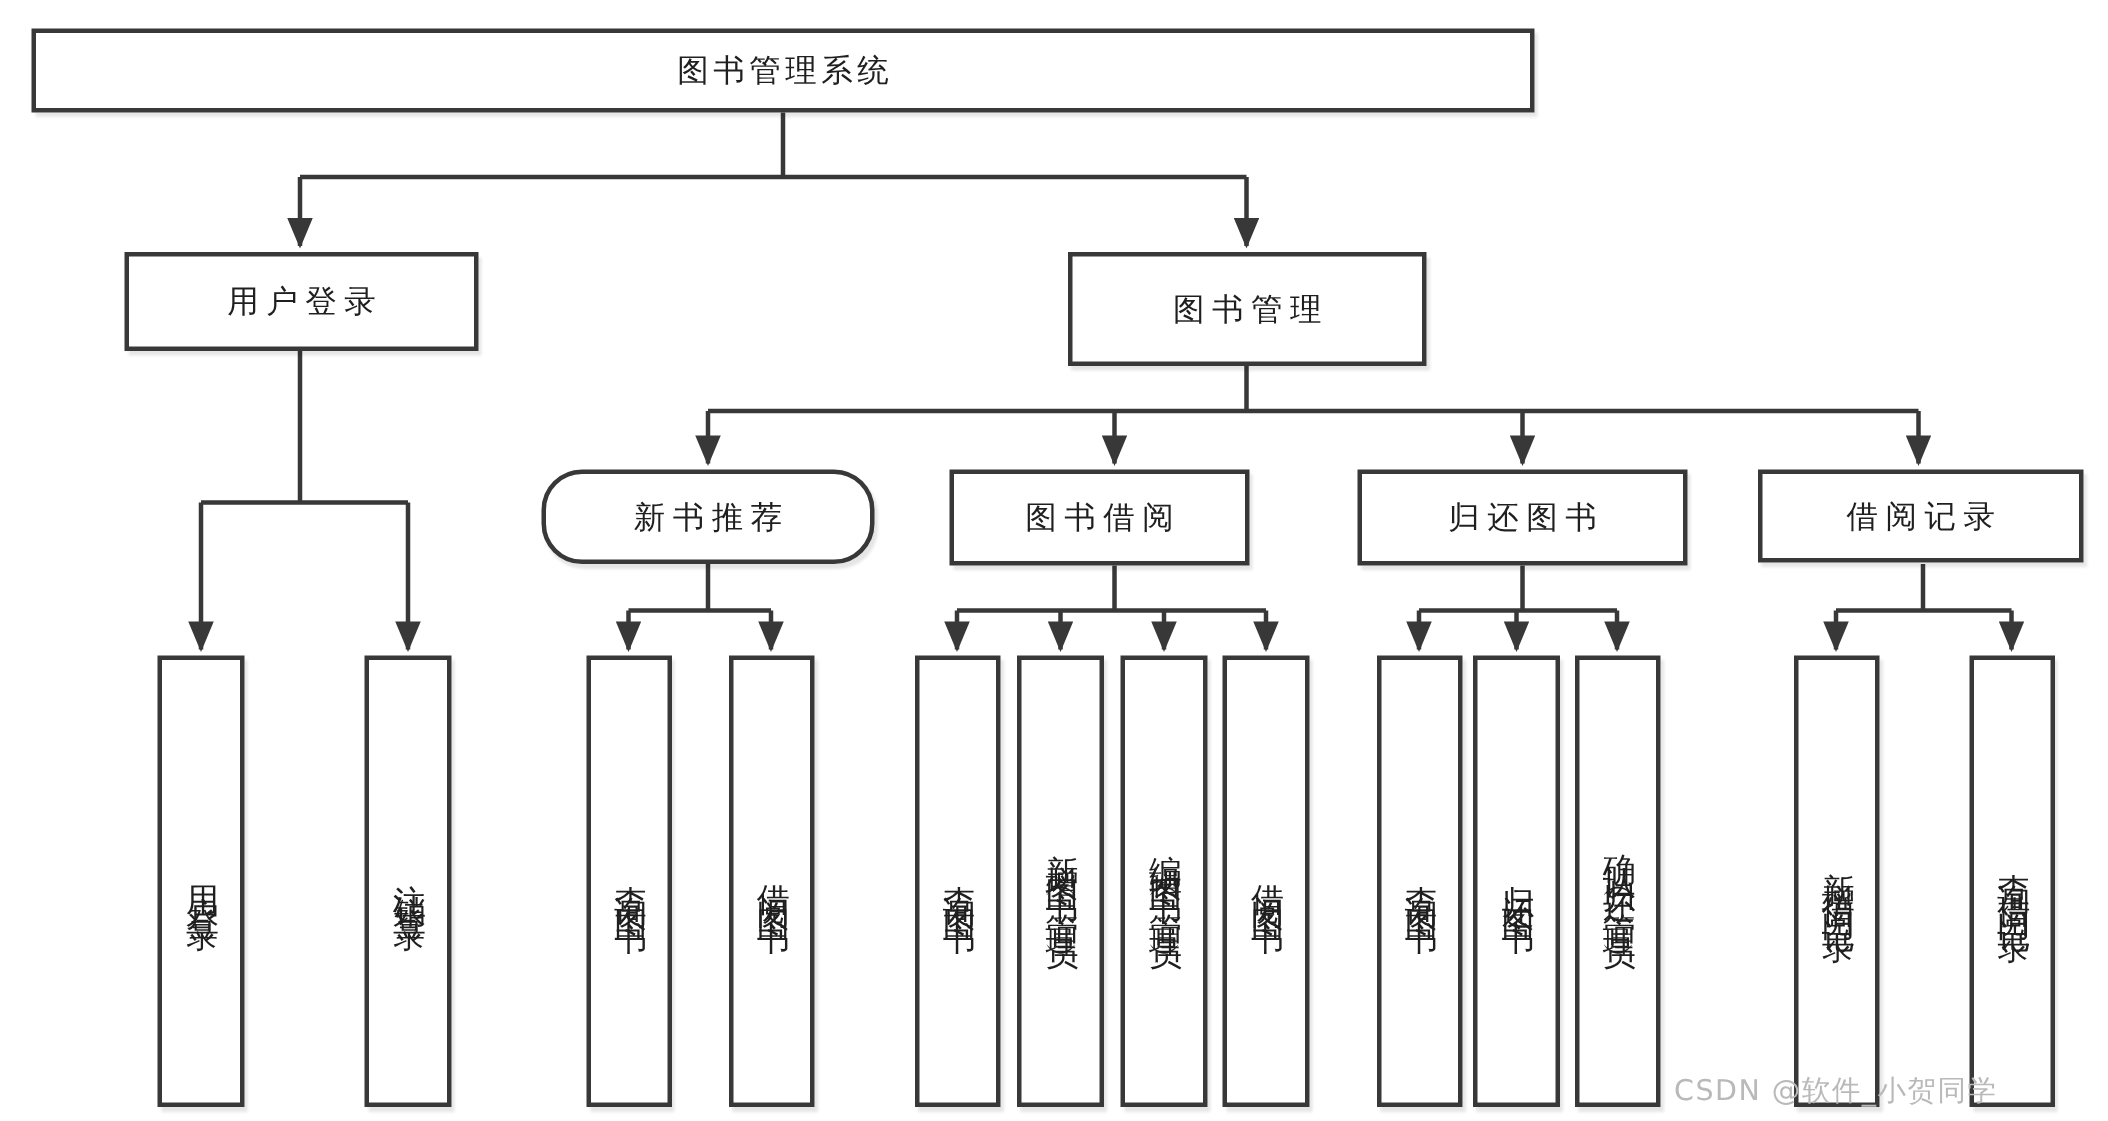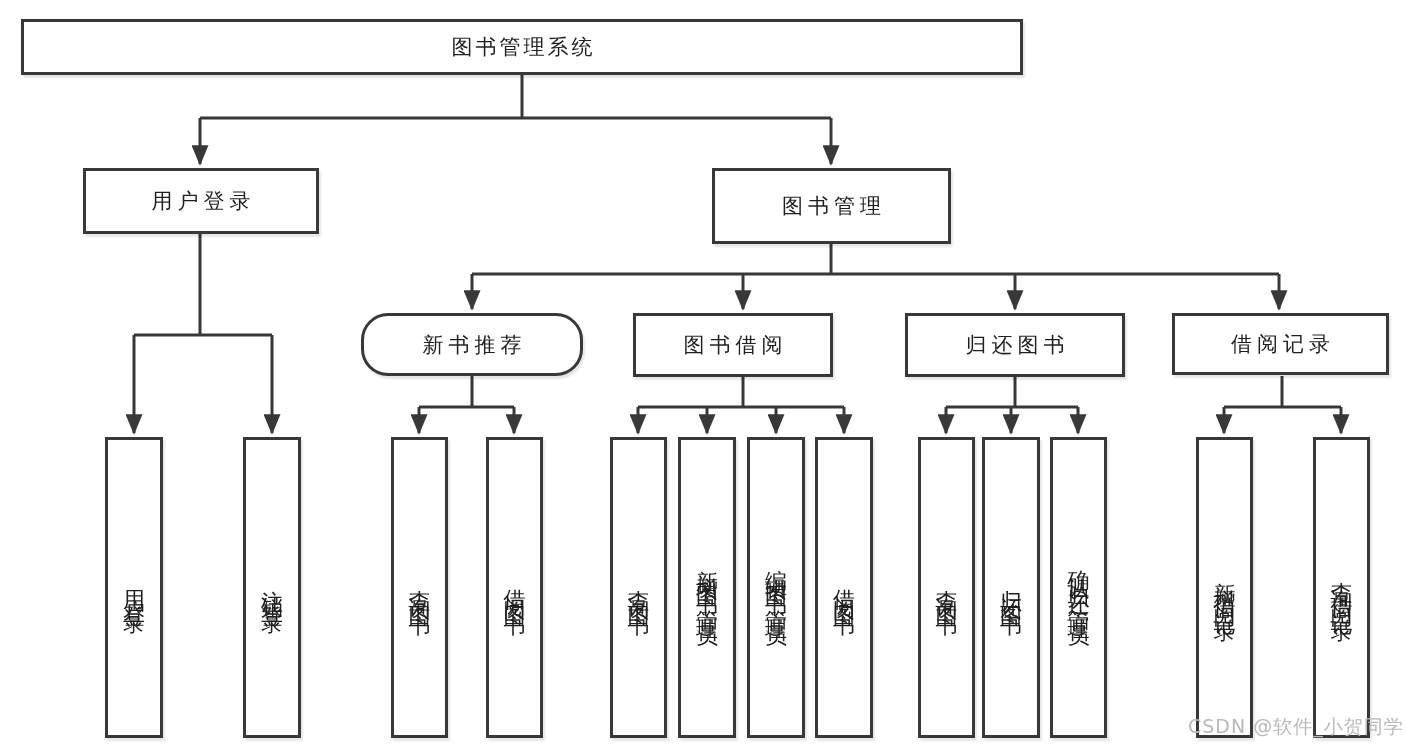--- a/index.html
+++ b/index.html
@@ -96,14 +96,14 @@
   <div class="node leaf" style="left:747px;top:437px;width:58px;height:301px;">编辑图书（管理员）</div>
   <div class="node leaf" style="left:815px;top:437px;width:58px;height:301px;">借阅图书</div>
 
   <div class="node leaf" style="left:918px;top:437px;width:57px;height:301px;">查询图书</div>
   <div class="node leaf" style="left:982px;top:437px;width:58px;height:301px;">归还图书</div>
   <div class="node leaf" style="left:1050px;top:437px;width:57px;height:301px;">确认归还（管理员）</div>
 
   <div class="node leaf" style="left:1196px;top:437px;width:57px;height:301px;">新增借阅记录</div>
   <div class="node leaf" style="left:1313px;top:437px;width:57px;height:301px;">查询借阅记录</div>
 
-  <div class="watermark" style="left:1188px;top:714px;text-align:right;">CSDN @软件_小贺同学</div>
+  <div class="watermark" style="left:1116px;top:714px;text-align:right;">CSDN @软件_小贺同学</div>
 </div>
 
 </body></html>

